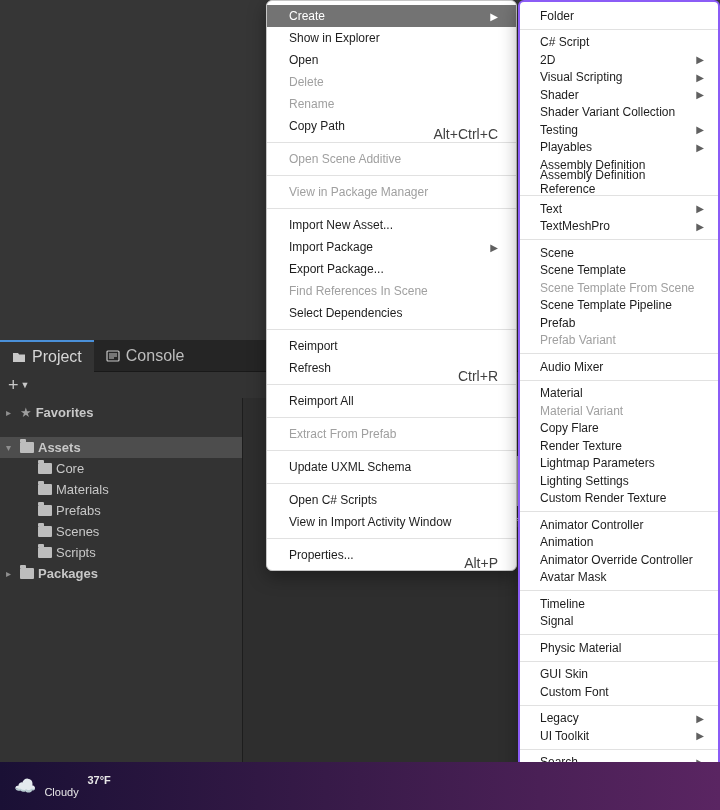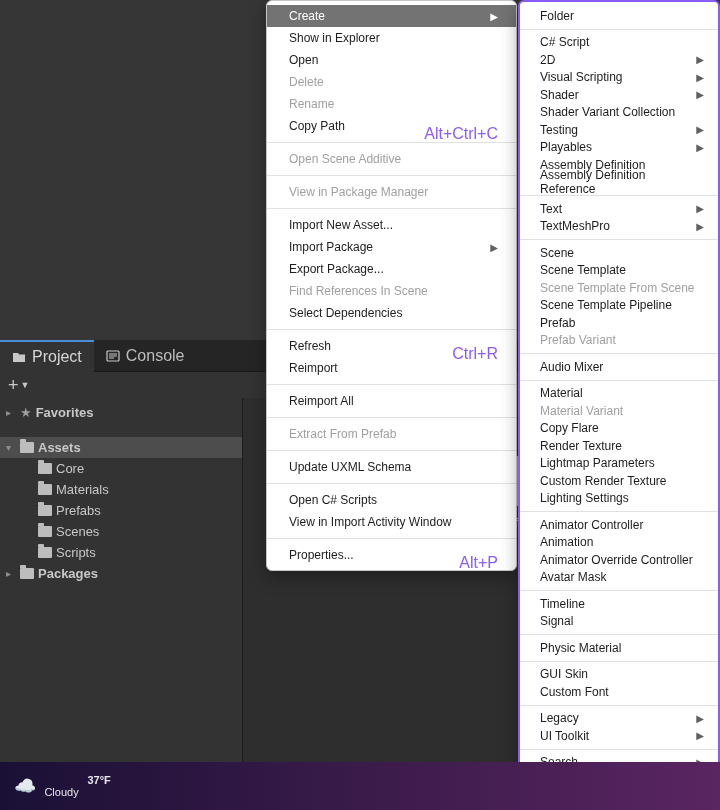--- a/index.html
+++ b/index.html
@@ -33,21 +33,21 @@
 .crumb-bar .folder-ico { width: 15px; height: 12px; }
 .crumb-text { font-size: 13px; color: #c4c4c4; }
 
 
 .ctx1 { position: absolute; top: 0; left: 266px; width: 251px; background: #fff; border: 1px solid #c6c6c6; border-radius: 6px; font-size: 12px; color: #1d1d1d; padding: 4px 0; box-shadow: 0 6px 18px rgba(0,0,0,0.35); }
 .mi { display: flex; align-items: center; justify-content: space-between; height: 22px; padding: 0 18px 0 22px; cursor: default; }
 .mi.hl { background: #737373; color: #fff; }
 .mi.dis { color: #a0a0a0; text-align: center; }
 .mi .chev { font-size: 10px; color: #606060; }
 .mi.hl .chev { color: #fff; }
-.sc { font-size: 16px; color: #8b5cf6; margin-top: 15px; }
+.sc { font-size: 14px; color: #404040; margin-top: 15px; }
 .sep { height: 1px; background: #e1e1e1; margin: 5px 0; }
 
 
 .ctx2 { position: absolute; top: 0; left: 518px; width: 202px; background: #fff; border: 2px solid #8b5cf6; border-radius: 6px; font-size: 12px; color: #1d1d1d; padding: 5px 0; box-shadow: 0 6px 18px rgba(0,0,0,0.35); height: 810px; overflow: hidden; }
 .ctx2 .mi { height: 17.5px; padding: 0 14px 0 20px; }
 .ctx2 .sep { margin: 4px 0; }
 
 
 .taskbar { position: absolute; bottom: 0; left: 0; right: 0; height: 48px; background: linear-gradient(90deg, #1a1035, #3a1b4a, #5a2562); display: flex; align-items: center; padding-left: 14px; }
 .weather { display: flex; align-items: center; gap: 8px; }
@@ -193,26 +193,26 @@
         <span>Export Package...</span>
       </div>
       <div class="mi dis">
         <span>Find References In Scene</span>
       </div>
       <div class="mi">
         <span>Select Dependencies</span>
       </div>
       <div class="sep"></div>
       <div class="mi">
+        <span>Reimport</span>
+      </div>
+      <div class="mi">
         <span>Refresh</span>
         <span class="sc">Ctrl+R</span>
       </div>
-      <div class="mi">
-        <span>Reimport</span>
-      </div>
       <div class="sep"></div>
       <div class="mi">
         <span>Reimport All</span>
       </div>
       <div class="sep"></div>
       <div class="mi dis">
         <span>Extract From Prefab</span>
       </div>
       <div class="sep"></div>
       <div class="mi">
@@ -311,24 +311,24 @@
       <div class="mi">
         <span>Copy Flare</span>
       </div>
       <div class="mi">
         <span>Render Texture</span>
       </div>
       <div class="mi">
         <span>Lightmap Parameters</span>
       </div>
       <div class="mi">
+        <span>Lighting Settings</span>
+      </div>
+      <div class="mi">
         <span>Custom Render Texture</span>
-      </div>
-      <div class="mi">
-        <span>Lighting Settings</span>
       </div>
       <div class="sep"></div>
       <div class="mi">
         <span>Animator Controller</span>
       </div>
       <div class="mi">
         <span>Animation</span>
       </div>
       <div class="mi">
         <span>Animator Override Controller</span>

